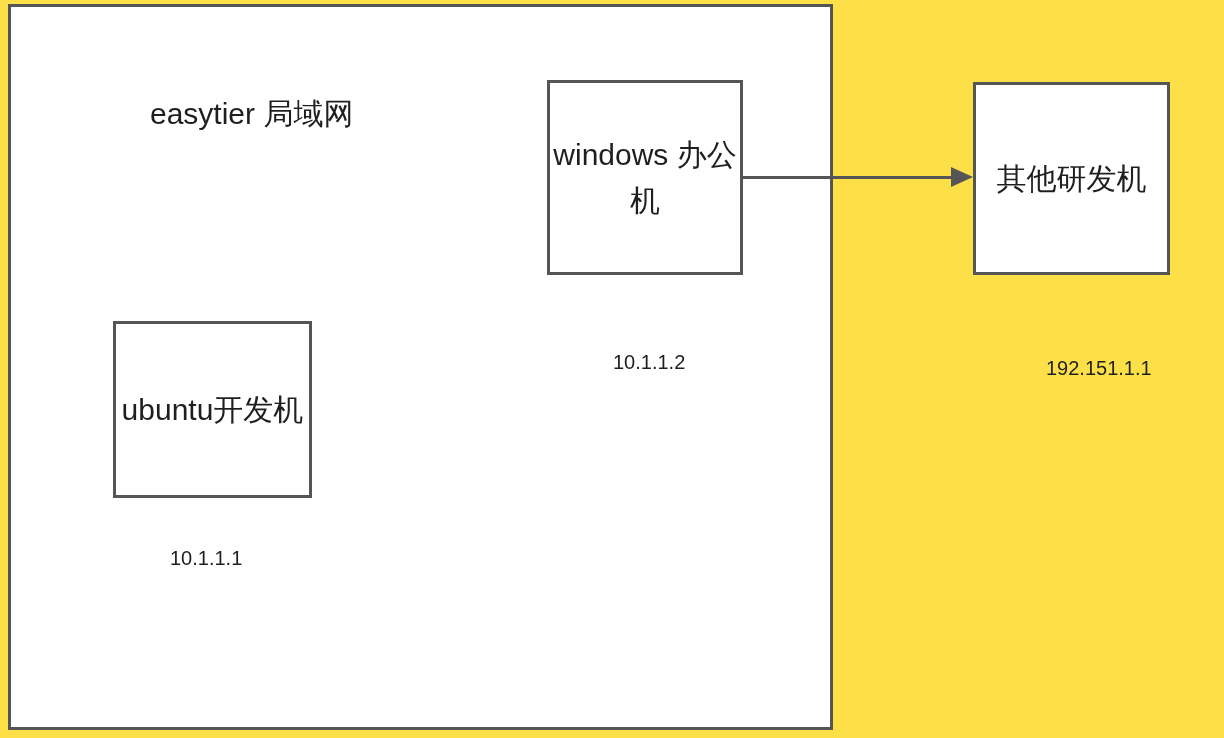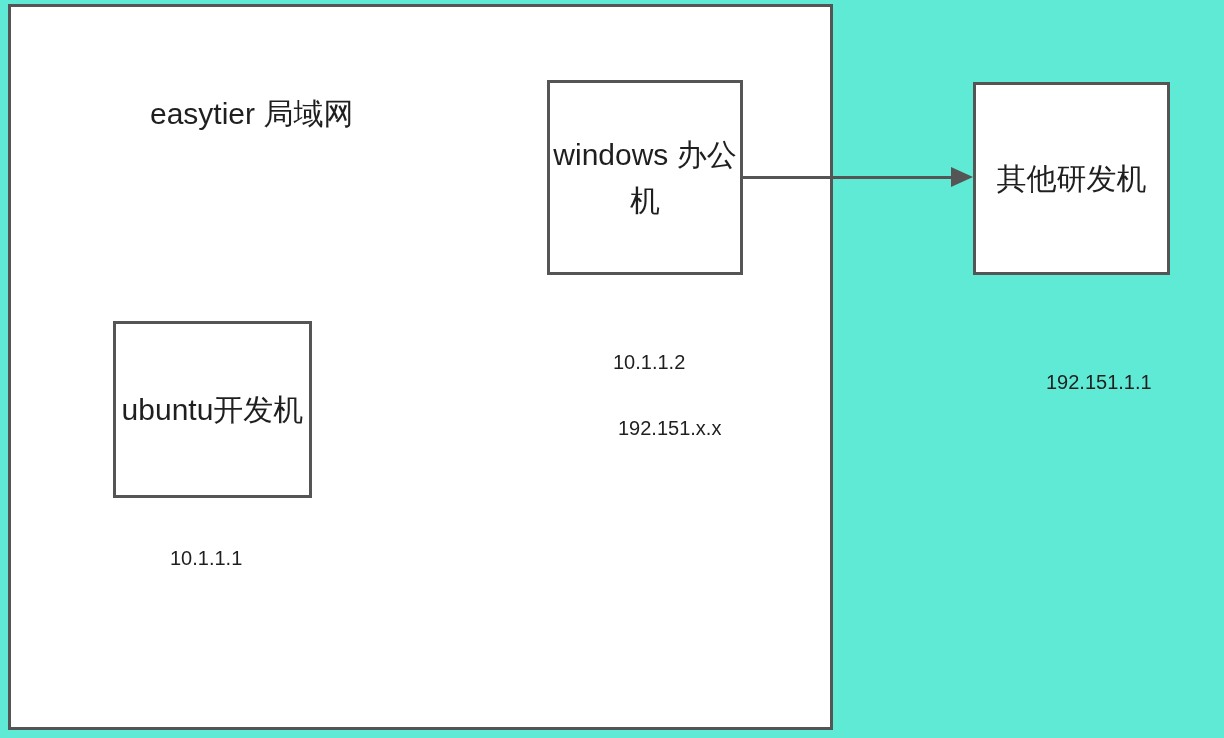--- a/index.html
+++ b/index.html
@@ -4,21 +4,21 @@
 <style>
   html, body {
     margin: 0;
     padding: 0;
     background: #ffffff;
   }
   .canvas {
     position: relative;
     width: 1224px;
     height: 738px;
-    background: #5eead4;
+    background: #fde047;
     font-family: "Liberation Sans", "DejaVu Sans", sans-serif;
     color: #1f1f1f;
     overflow: hidden;
   }
   .lan-box {
     position: absolute;
     left: 8px;
     top: 4px;
     width: 825px;
     height: 726px;
@@ -70,21 +70,21 @@
   }
   .ip-label {
     position: absolute;
     font-size: 20px;
     line-height: 36px;
     white-space: nowrap;
   }
   .ip-ubuntu      { left: 170px;  top: 540px; }
   .ip-windows-1   { left: 613px;  top: 344px; }
   .ip-windows-2   { left: 618px;  top: 410px; }
-  .ip-other       { left: 1046px; top: 350px; margin-top: 14px; }
+  .ip-other       { left: 1046px; top: 350px; }
   .arrow {
     position: absolute;
     left: 743px;
     top: 167px;
     width: 230px;
     height: 20px;
   }
   .arrow-line {
     position: absolute;
     left: 0;
@@ -126,17 +126,16 @@
 
   <div class="arrow">
     <div class="arrow-line"></div>
     <div class="arrow-head"></div>
   </div>
 
   <div class="ip-label ip-ubuntu">10.1.1.1</div>
 
   <div class="ip-label ip-windows-1">10.1.1.2</div>
 
-  <div class="ip-label ip-windows-2">192.151.x.x</div>
 
   <div class="ip-label ip-other">192.151.1.1</div>
 
 </div>
 
 </body></html>

